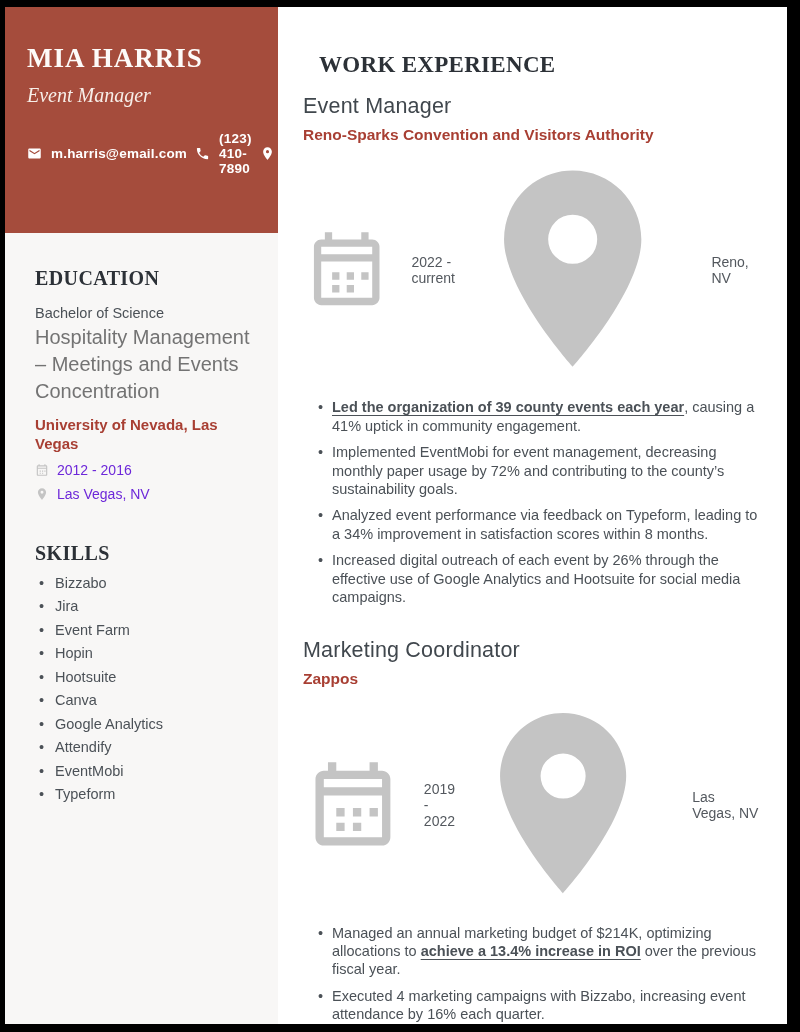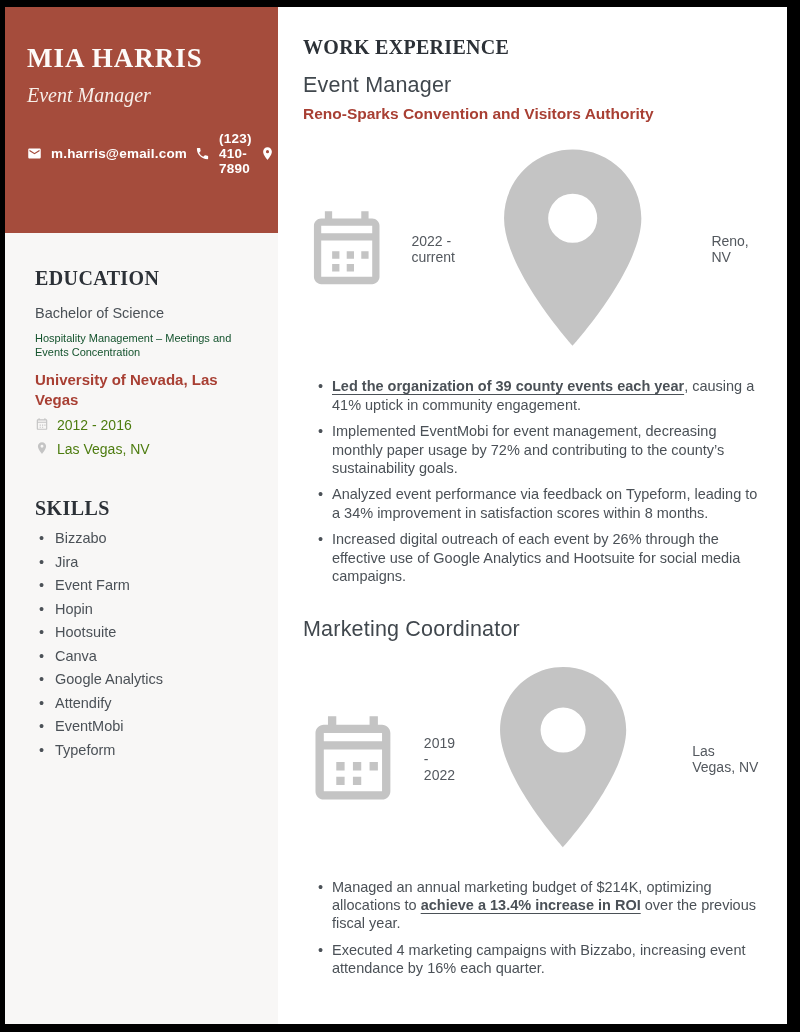--- a/index.html
+++ b/index.html
@@ -33,39 +33,39 @@
   .contact-row .icn{width:15px;height:15px;flex:0 0 15px;display:inline-flex;}
   .contact-row a{color:#fff;text-decoration:underline;text-underline-offset:2px;}
   .u{text-decoration:underline;text-underline-offset:2px;}
 
   .side-body{padding:34px 28px 20px 30px;}
   .side-h{
     font-family:"Liberation Serif","DejaVu Serif",serif;
     font-weight:700;font-size:20px;letter-spacing:.4px;color:#2c3137;margin:0;
   }
   .edu-degree{margin-top:14px;font-size:14.5px;color:#4b5157;line-height:1.35;}
-  .edu-program{margin-top:7px;font-size:11px;color:#14532d;line-height:1.35;}
+  .edu-program{font-size:20px;color:#737373;line-height:1.35;}
   .edu-school{margin-top:10px;font-size:15px;font-weight:700;color:#a83f33;line-height:1.3;}
-  .meta-row{display:flex;align-items:flex-start;gap:8px;margin-top:8px;font-size:14px;color:#4d7c0f;}
+  .meta-row{display:flex;align-items:center;gap:8px;margin-top:8px;font-size:14px;color:#6d28d9;}
   .meta-row .icn{width:14px;height:14px;flex:0 0 14px;display:inline-flex;}
   .icn svg{width:100%;height:100%;}
 
   .skills-wrap{margin-top:40px;}
   ul.plain{list-style:none;margin:10px 0 0 0;padding:0;}
   ul.plain li{
     position:relative;padding-left:20px;margin-top:7.5px;
     font-size:14.5px;color:#4b5157;
   }
   ul.plain li::before{content:"•";position:absolute;left:4px;top:0;color:#4b5157;}
 
   
   .main{flex:1;background:#fff;padding:29px 28px 20px 25px;box-sizing:border-box;}
   .main-h{
     font-family:"Liberation Serif","DejaVu Serif",serif;
-    font-weight:700;font-size:20px;letter-spacing:.3px;color:#2c3137;margin:0;
+    font-weight:700;font-size:23px;letter-spacing:.3px;color:#2c3137;margin:16px;
   }
   .job{margin-top:32px;}
   .job:first-of-type{margin-top:14px;}
   .job-title{font-size:21.5px;font-weight:500;color:#40474d;margin:0;letter-spacing:.2px;}
   .job-company{margin-top:7px;font-size:15.5px;font-weight:700;color:#a83f33;}
   .job-meta{display:flex;align-items:center;margin-top:7px;font-size:14px;color:#53585e;}
   .job-meta .m-item{display:flex;align-items:center;gap:21px;}
   .job-meta .m-item.dates{width:152px;flex:0 0 152px;}
   ul.bullets{list-style:none;margin:9px 0 0 0;padding:0;}
   ul.bullets li{
@@ -187,20 +187,21 @@
           </div>
           <ul class="bullets">
             <li><span class="bu">Led the organization of 39 county events each year</span><span>, causing a 41% uptick in community engagement.</span></li>
             <li><span>Implemented EventMobi for event management, decreasing monthly paper usage by 72% and contributing to the county’s sustainability goals.</span></li>
             <li><span>Analyzed event performance via feedback on Typeform, leading to a 34% improvement in satisfaction scores within 8 months.</span></li>
             <li><span>Increased digital outreach of each event by 26% through the effective use of Google Analytics and Hootsuite for social media campaigns.</span></li>
           </ul>
         </section>
         <section class="job">
           <h3 class="job-title">Marketing Coordinator</h3>
+          <div class="job-company">Zappos</div>
           <div class="job-meta">
             <span class="m-item dates">
               <span class="icn"><svg viewBox="0 0 24 24" fill="#c4c4c4">
                   <path d="M19 4h-1V2h-2v2H8V2H6v2H5c-1.1 0-2 .9-2 2v14c0 1.1.9 2 2 2h14c1.1 0 2-.9 2-2V6c0-1.1-.9-2-2-2zm0 16H5V10h14v10zM5 8V6h14v2H5zm3 5h2v2H8v-2zm4 0h2v2h-2v-2zm4 0h2v2h-2v-2zm-8 3.5h2v2H8v-2zm4 0h2v2h-2v-2z"></path>
                 </svg></span>
               <span>2019 - 2022</span>
             </span>
             <span class="m-item loc">
               <span class="icn"><svg viewBox="0 0 24 24" fill="#c4c4c4">
                   <path d="M12 2C8.13 2 5 5.13 5 9c0 5.25 7 13 7 13s7-7.75 7-13c0-3.87-3.13-7-7-7zm0 9.5A2.5 2.5 0 1 1 12 6.5a2.5 2.5 0 0 1 0 5z"></path>

